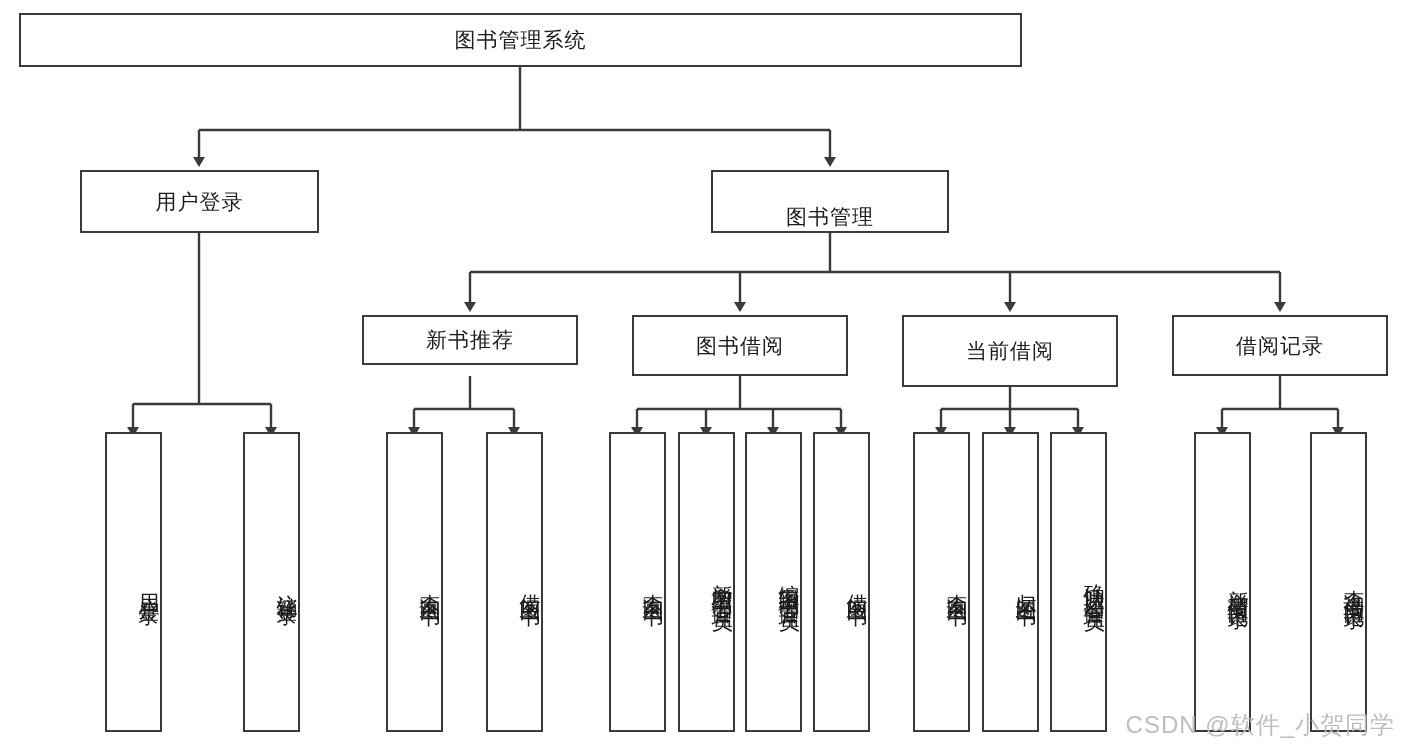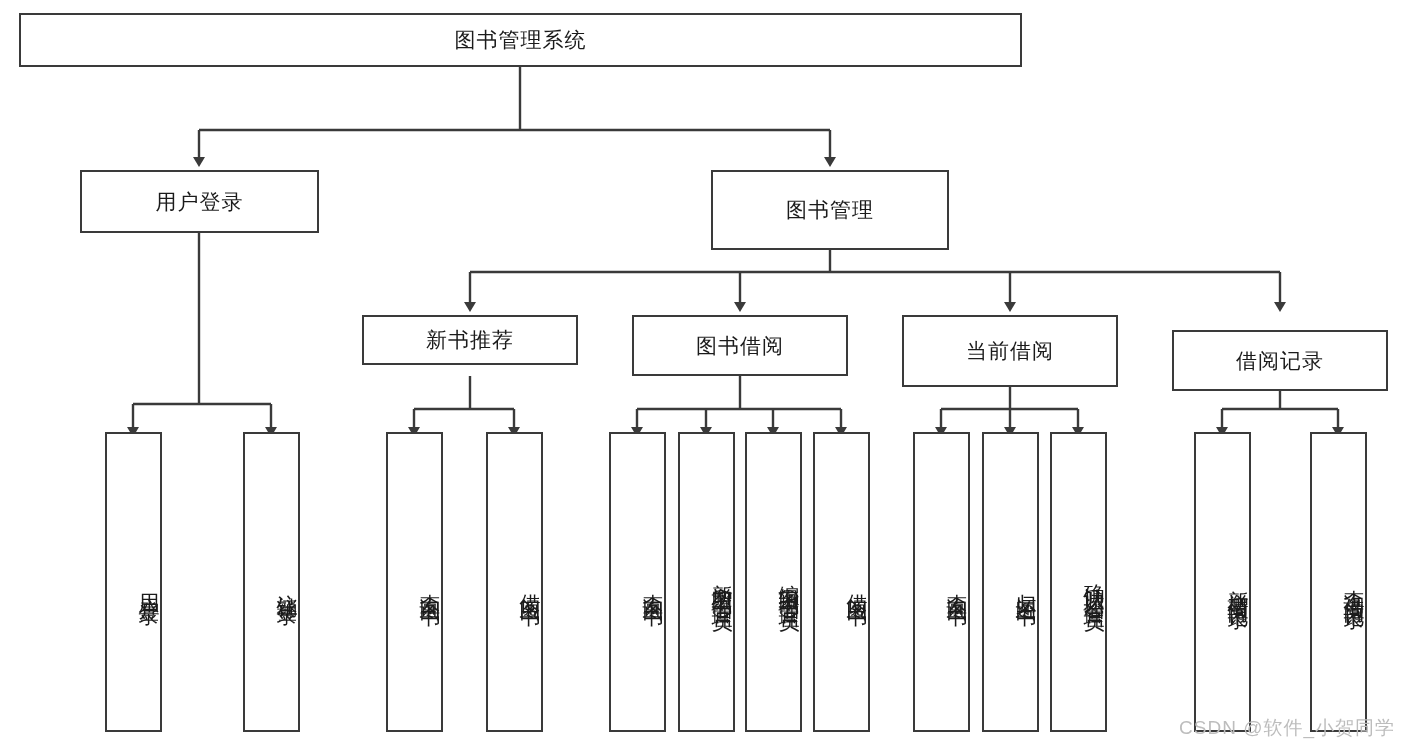--- a/index.html
+++ b/index.html
@@ -56,21 +56,21 @@
   }
   .node.v .vlabel {
     writing-mode: vertical-rl;
     text-orientation: upright;
     white-space: nowrap;
   }
   .watermark {
     position: absolute;
     right: 10px;
     bottom: 6px;
-    font-size: 19px;
+    font-size: 24px;
     color: #bdbdbd;
     letter-spacing: 1px;
     z-index: 5;
     white-space: nowrap;
     pointer-events: none;
   }
 </style>
 </head>
 <body>
 
@@ -126,34 +126,34 @@
     </g>
   </svg>
 
   <div class="node h" style="left:19px; top:13px; width:1003px; height:54px;">
     <span>图书管理系统</span>
   </div>
 
   <div class="node h" style="left:80px; top:170px; width:239px; height:63px;">
     <span>用户登录</span>
   </div>
-  <div class="node h" style="left:711px; top:170px; width:238px; height:80px;">
+  <div class="node h" style="left:711px; top:170px; width:238px; height:63px;align-items:flex-end;">
     <span>图书管理</span>
   </div>
 
   <div class="node h" style="left:362px; top:315px; width:216px; height:50px;">
     <span>新书推荐</span>
   </div>
   <div class="node h" style="left:632px; top:315px; width:216px; height:61px;font-family:Liberation Mono, monospace;">
     <span>图书借阅</span>
   </div>
   <div class="node h" style="left:902px; top:315px; width:216px; height:72px;">
     <span>当前借阅</span>
   </div>
-  <div class="node h" style="left:1172px; top:315px; width:216px; height:61px;margin-top:15px;">
+  <div class="node h" style="left:1172px; top:315px; width:216px; height:61px;">
     <span>借阅记录</span>
   </div>
 
   <div class="node v" style="left:105px; top:432px; width:57px; height:300px;">
     <span class="vlabel">用户登录</span>
   </div>
   <div class="node v" style="left:243px; top:432px; width:57px; height:300px;">
     <span class="vlabel">注销登录</span>
   </div>
 

